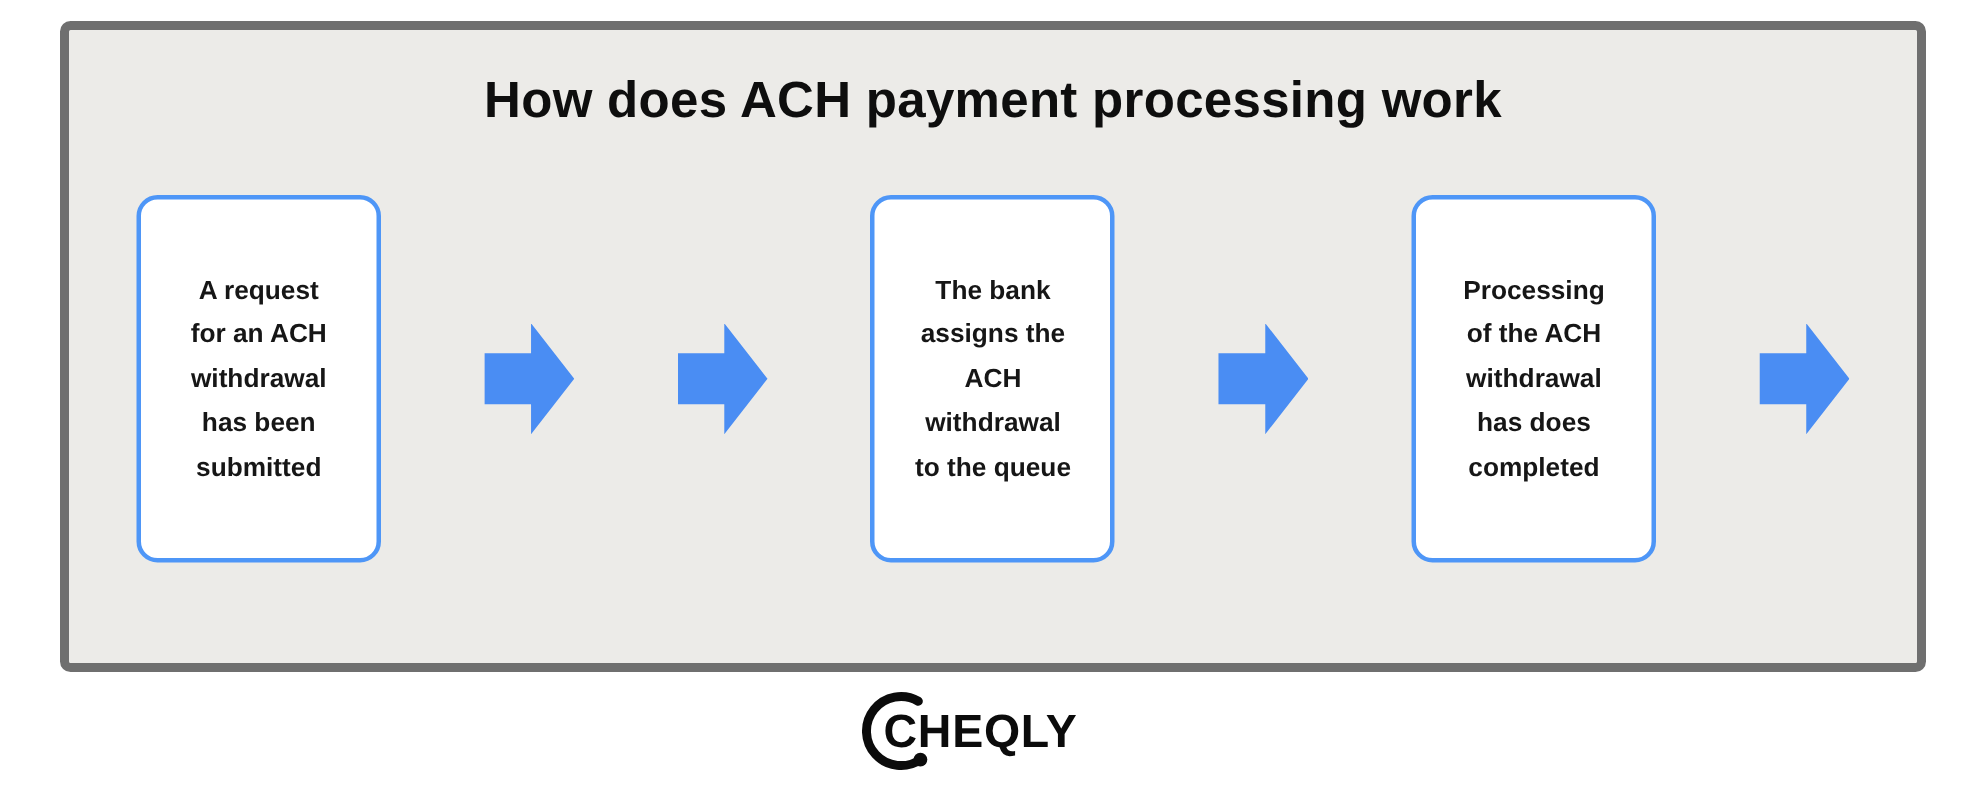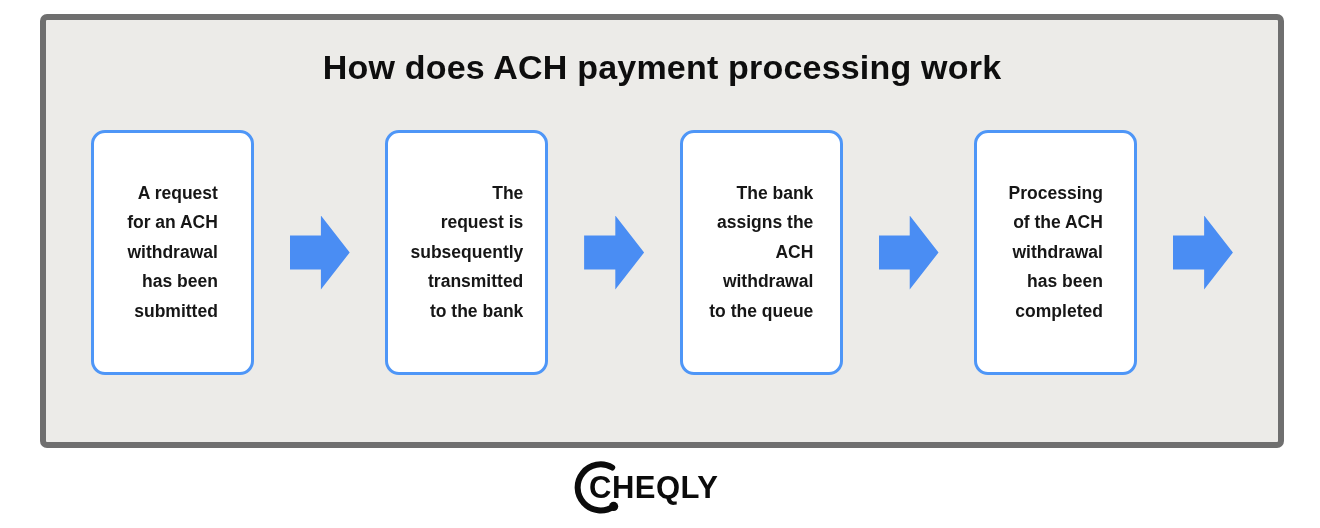--- a/index.html
+++ b/index.html
@@ -48,21 +48,21 @@
   .step {
     width: 163px;
     height: 245px;
     box-sizing: border-box;
     background: #FFFFFF;
     border: 3px solid #4E96F7;
     border-radius: 14px;
     display: flex;
     align-items: center;
     justify-content: center;
-    text-align: right;
+    text-align: center;
     font-size: 17.5px;
     font-weight: bold;
     line-height: 1.68;
     color: #161616;
     white-space: pre-line;
     padding: 0 6px;
   }
   .arrow {
     width: 60px;
     height: 74px;
@@ -96,36 +96,31 @@
   <div class="panel">
     <h1 class="title">How does ACH payment processing work</h1>
 
     <div class="flow">
       <div class="step">A request
 for an ACH
 withdrawal
 has been
 submitted</div>
       <div class="arrow"></div>
-      <div class="step">The
-request is
-subsequently
-transmitted
-to the bank</div>
       <div class="arrow"></div>
       <div class="step">The bank
 assigns the
 ACH
 withdrawal
 to the queue</div>
       <div class="arrow"></div>
       <div class="step">Processing
 of the ACH
 withdrawal
-has been
+has does
 completed</div>
       <div class="arrow"></div>
     </div>
   </div>
 
   <div class="logo-wrap">
     <svg class="logo-svg" width="180" height="62" viewBox="0 0 180 62">
 
       <path d="M 42.2 13.5 A 23 23 0 1 0 43.6 52.4" fill="none" stroke="#0b0b0b" stroke-width="6" stroke-linecap="round"></path>
       <circle cx="43.6" cy="52.4" r="4.6" fill="#0b0b0b"></circle>

